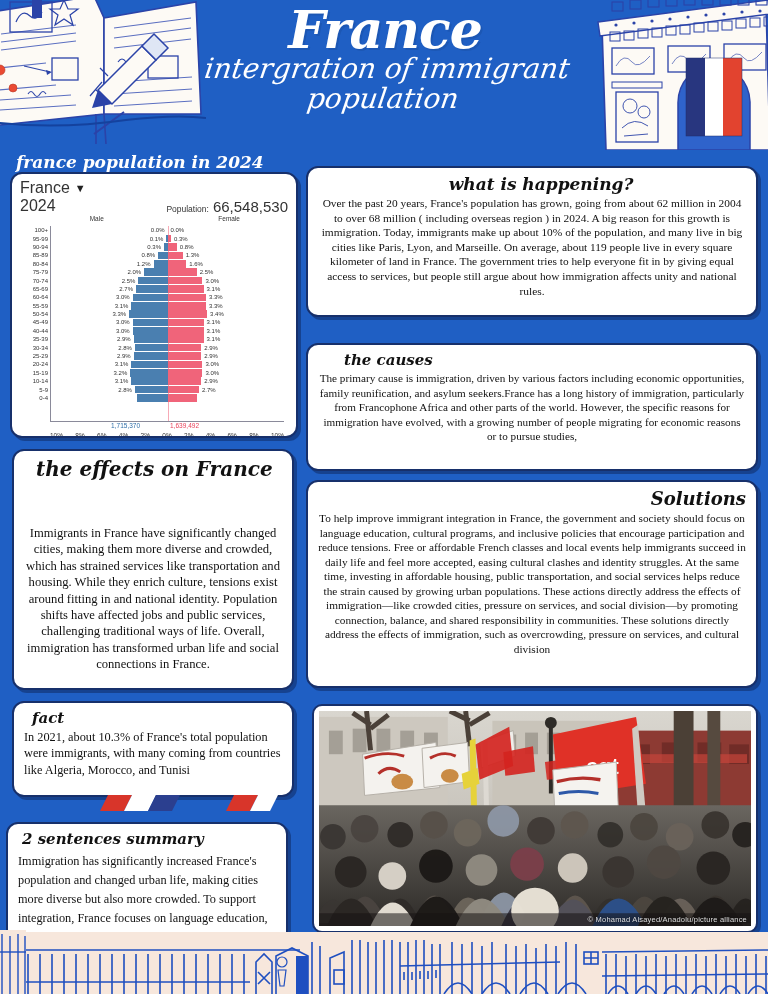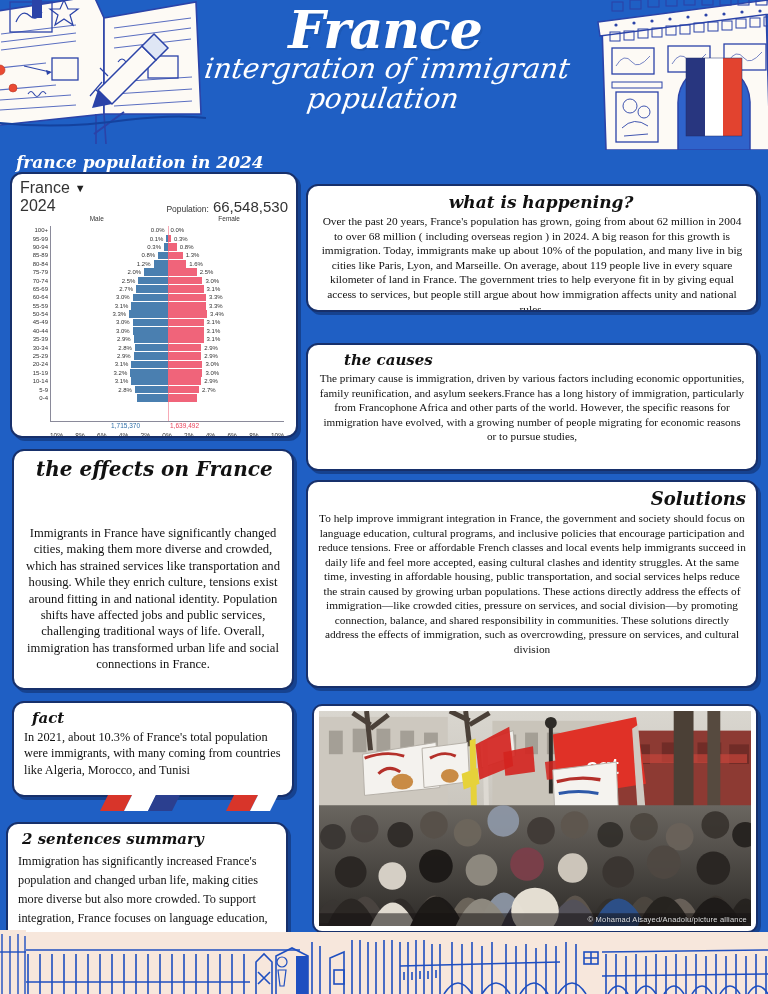--- a/index.html
+++ b/index.html
@@ -149,21 +149,21 @@
   #py-footnums .f { position: absolute; left: 56%; color: #e8415a; }
   #py-axis {
     margin-left: 30px; margin-right: 4px;
     display: flex; justify-content: space-between;
     font-family: "Liberation Sans", sans-serif;
     font-size: 6.5px; color: #333;
     margin-top: 1px;
   }
 
   
-  #card-happening { left: 306px; top: 184px; width: 452px; height: 128px; }
+  #card-happening { left: 306px; top: 166px; width: 452px; height: 151px; }
   #card-happening .card-title { font-size: 17px; text-align: center; padding-left: 18px; }
   #card-happening .card-body { font-size: 11.4px; line-height: 14.6px; }
 
   #card-causes { left: 306px; top: 343px; width: 452px; height: 128px; }
   #card-causes .card-title { font-size: 15px; text-align: left; padding-left: 26px; }
   #card-causes .card-body { font-size: 11.2px; line-height: 14.6px; }
 
   #card-effects { left: 12px; top: 449px; width: 282px; height: 241px; }
   #card-effects .card-title { font-size: 20px; text-align: left; padding-left: 12px; }
   #card-effects .card-body { font-size: 12.6px; line-height: 16.4px; }

